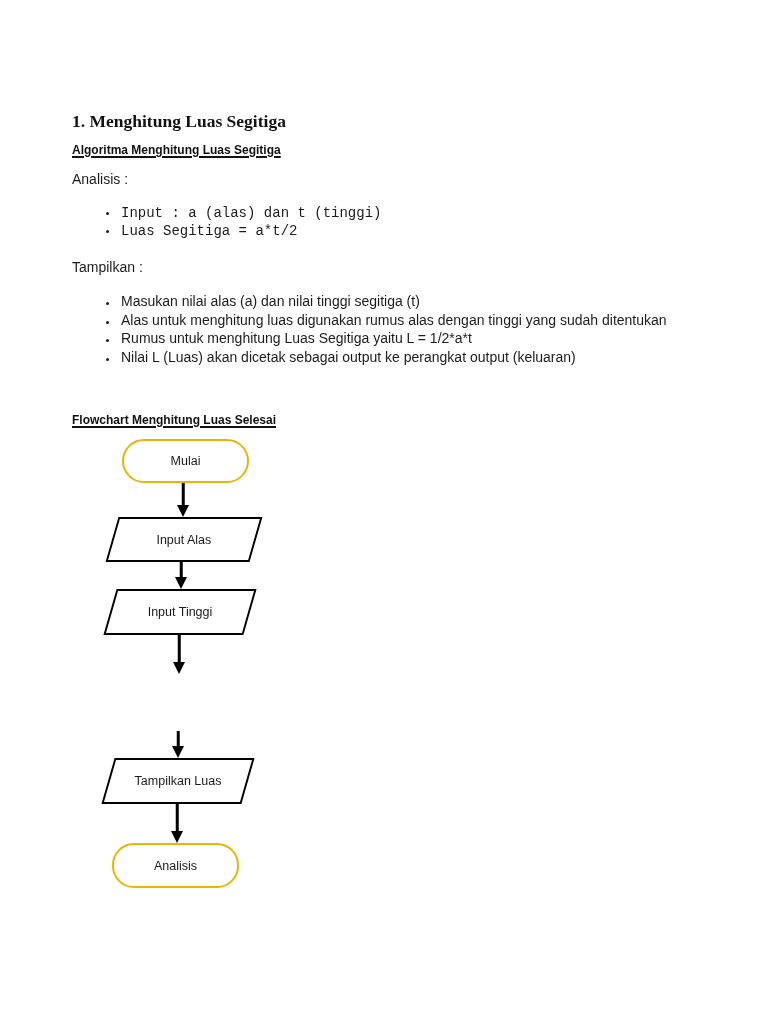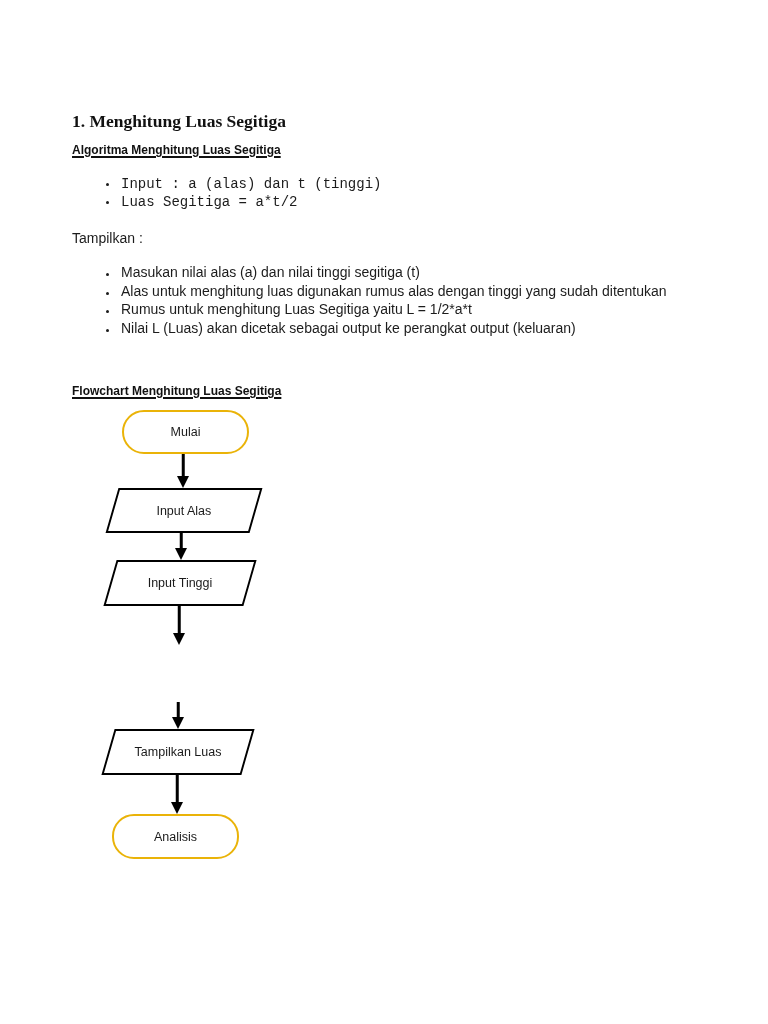--- a/index.html
+++ b/index.html
@@ -120,36 +120,37 @@
 </style>
 </head>
 <body>
 
 <div class="page">
 
   <h1 class="doc-title">1. Menghitung Luas Segitiga</h1>
 
   <h2 class="underlined-heading">Algoritma Menghitung Luas Segitiga</h2>
 
+  <p class="plain-label">Analisis :</p>
 
   <ul class="bullet-list analisis-list">
     <li>Input : a (alas) dan t (tinggi)</li>
     <li>Luas Segitiga = a*t/2</li>
   </ul>
 
   <p class="plain-label">Tampilkan :</p>
 
   <ul class="bullet-list algoritma-list">
     <li>Masukan nilai alas (a) dan nilai tinggi segitiga (t)</li>
     <li>Alas untuk menghitung luas digunakan rumus alas dengan tinggi yang sudah ditentukan</li>
     <li>Rumus untuk menghitung Luas Segitiga yaitu L = 1/2*a*t</li>
     <li>Nilai L (Luas) akan dicetak sebagai output ke perangkat output (keluaran)</li>
   </ul>
 
-  <h2 class="underlined-heading flowchart-heading">Flowchart Menghitung Luas Segitiga</h2>
+  <h2 class="underlined-heading flowchart-heading">Flowchart Menghitung Luas Selesai</h2>
 
   <div class="flowchart">
 
     <div class="fc-node fc-terminator" style="left:50px; top:8px; width:127px; height:44px;">
       <span class="fc-label">Mulai</span>
     </div>
 
     <div class="fc-arrow" style="left:105px; top:52px; height:34px;">
       <i class="shaft"></i>
         <i class="head"></i>

